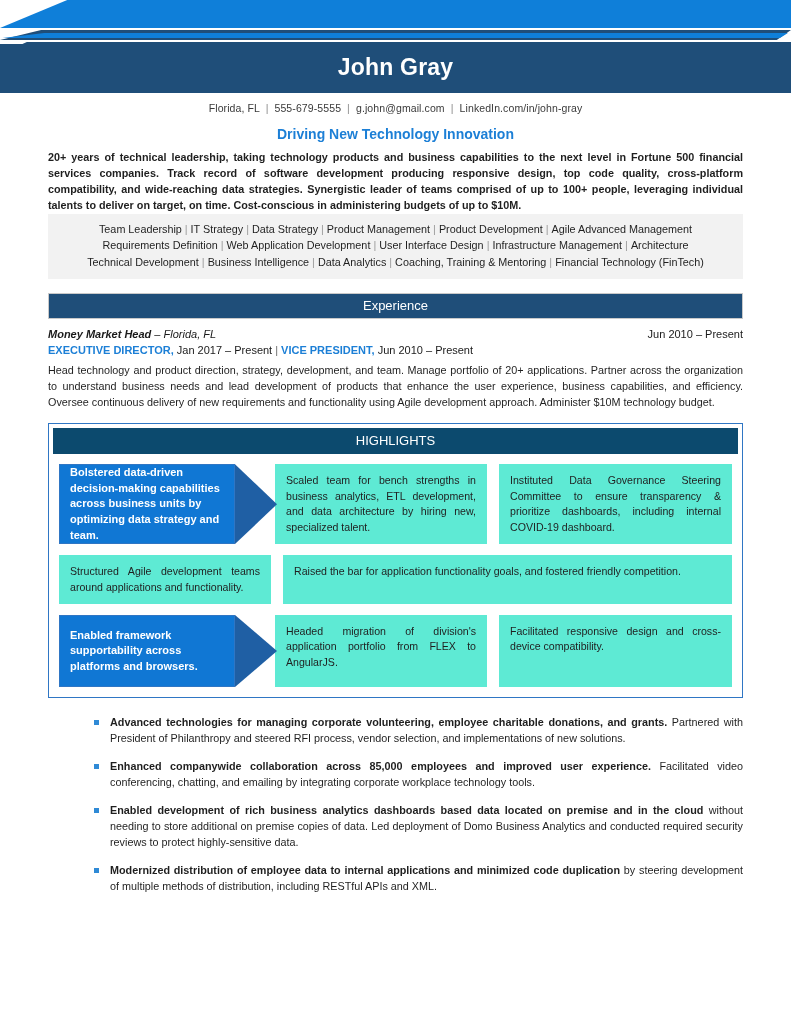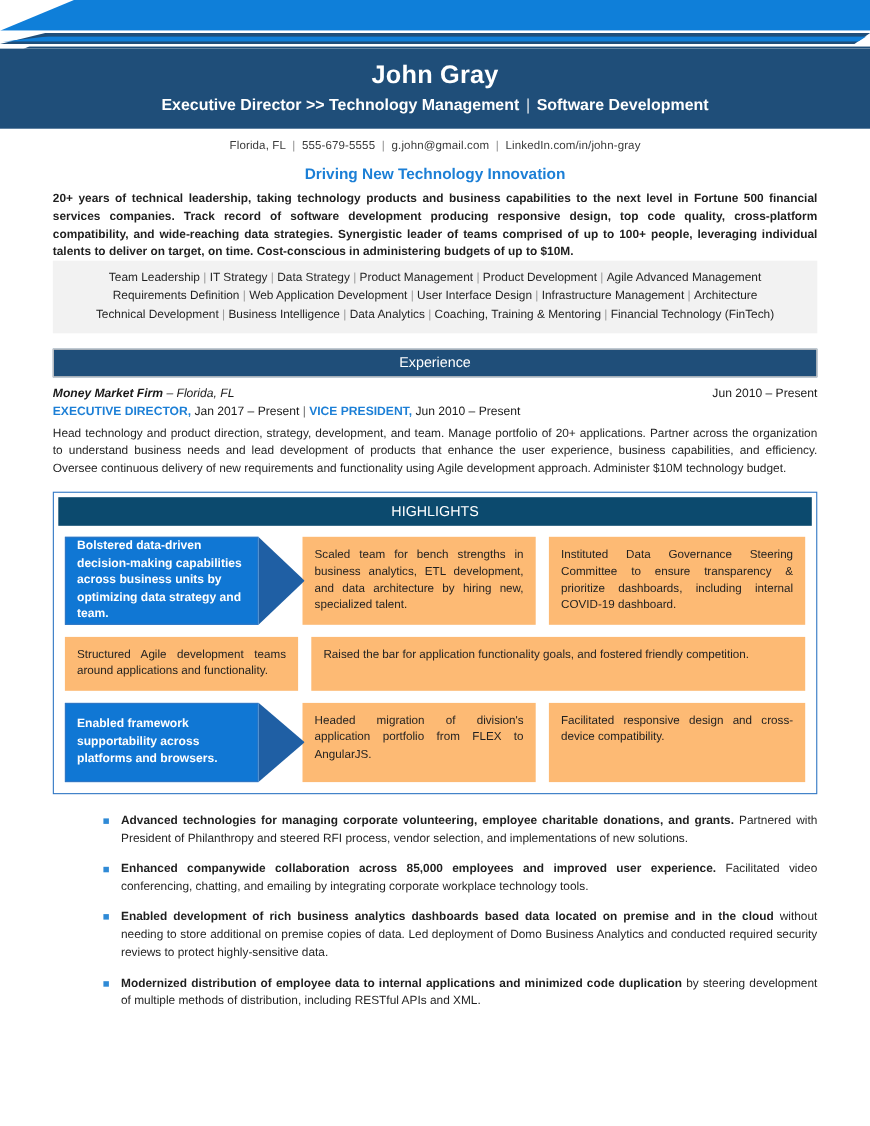--- a/index.html
+++ b/index.html
@@ -150,21 +150,21 @@
     padding: 8px 9px 8px 10px;
     display:flex; align-items:center;
   }
   .arrow-tip {
     position:absolute; left:176px; top:0; bottom:0; width:42px;
     background: #1f5fa4;
     clip-path: polygon(0 0, 0 100%, 100% 50%);
   }
 
   .hl-cell {
-    background:#fdba74;
+    background:#5eead4;
     font-size: 10.6px;
     line-height: 1.46;
     text-align: justify;
     padding: 9px 11px 9px 11px;
     color:#1f1f1f;
   }
   .hl-c2 { flex: 0 0 212px; margin-right: 12px; }
   .hl-c3 { flex: 1 1 auto; }
 
   
@@ -193,25 +193,20 @@
   <div class="banner-deco">
     <div class="stripe s1"></div>
     <div class="stripe s2"></div>
     <div class="stripe s3"></div>
     <div class="stripe s4"></div>
 
   </div>
 
   <div class="namebar">
     <div class="name">John Gray</div>
-    <div class="tagline">
-      <span>Executive Director &gt;&gt; Technology Management</span>
-      <span class="sep">|</span>
-      <span>Software Development</span>
-    </div>
   </div>
 
   <div class="contact">
     <span>Florida, FL</span>
     <span class="pipe">|</span>
     <span>555-679-5555</span>
     <span class="pipe">|</span>
     <span>g.john@gmail.com</span>
     <span class="pipe">|</span>
     <span>LinkedIn.com/in/john-gray</span>
@@ -226,21 +221,21 @@
       <div id="talents-rows">
           <div><span>Team Leadership</span><span class="pipe">|</span><span>IT Strategy</span><span class="pipe">|</span><span>Data Strategy</span><span class="pipe">|</span><span>Product Management</span><span class="pipe">|</span><span>Product Development</span><span class="pipe">|</span><span>Agile Advanced Management</span></div>
           <div><span>Requirements Definition</span><span class="pipe">|</span><span>Web Application Development</span><span class="pipe">|</span><span>User Interface Design</span><span class="pipe">|</span><span>Infrastructure Management</span><span class="pipe">|</span><span>Architecture</span></div>
           <div><span>Technical Development</span><span class="pipe">|</span><span>Business Intelligence</span><span class="pipe">|</span><span>Data Analytics</span><span class="pipe">|</span><span>Coaching, Training &amp; Mentoring</span><span class="pipe">|</span><span>Financial Technology (FinTech)</span></div>
         </div>
     </div>
 
     <div class="secbar">Experience</div>
     <div class="job-head">
       <div>
-        <span class="company">Money Market Firm</span><span class="loc"> – </span><span class="loc">Florida, FL</span>
+        <span class="company">Money Market Head</span><span class="loc"> – </span><span class="loc">Florida, FL</span>
       </div>
       <div class="dates">Jun 2010 – Present</div>
     </div>
     <div class="titles">
       <span class="role">EXECUTIVE DIRECTOR,</span><span> Jan 2017 – Present</span><span class="bar">|</span><span class="role">VICE PRESIDENT,</span><span> Jun 2010 – Present</span>
     </div>
     <div class="job-desc">Head technology and product direction, strategy, development, and team. Manage portfolio of 20+ applications. Partner across the organization to understand business needs and lead development of products that enhance the user experience, business capabilities, and efficiency. Oversee continuous delivery of new requirements and functionality using Agile development approach. Administer $10M technology budget.</div>
 
     <div class="hl-wrap">
       <div class="hl-bar">HIGHLIGHTS</div>

